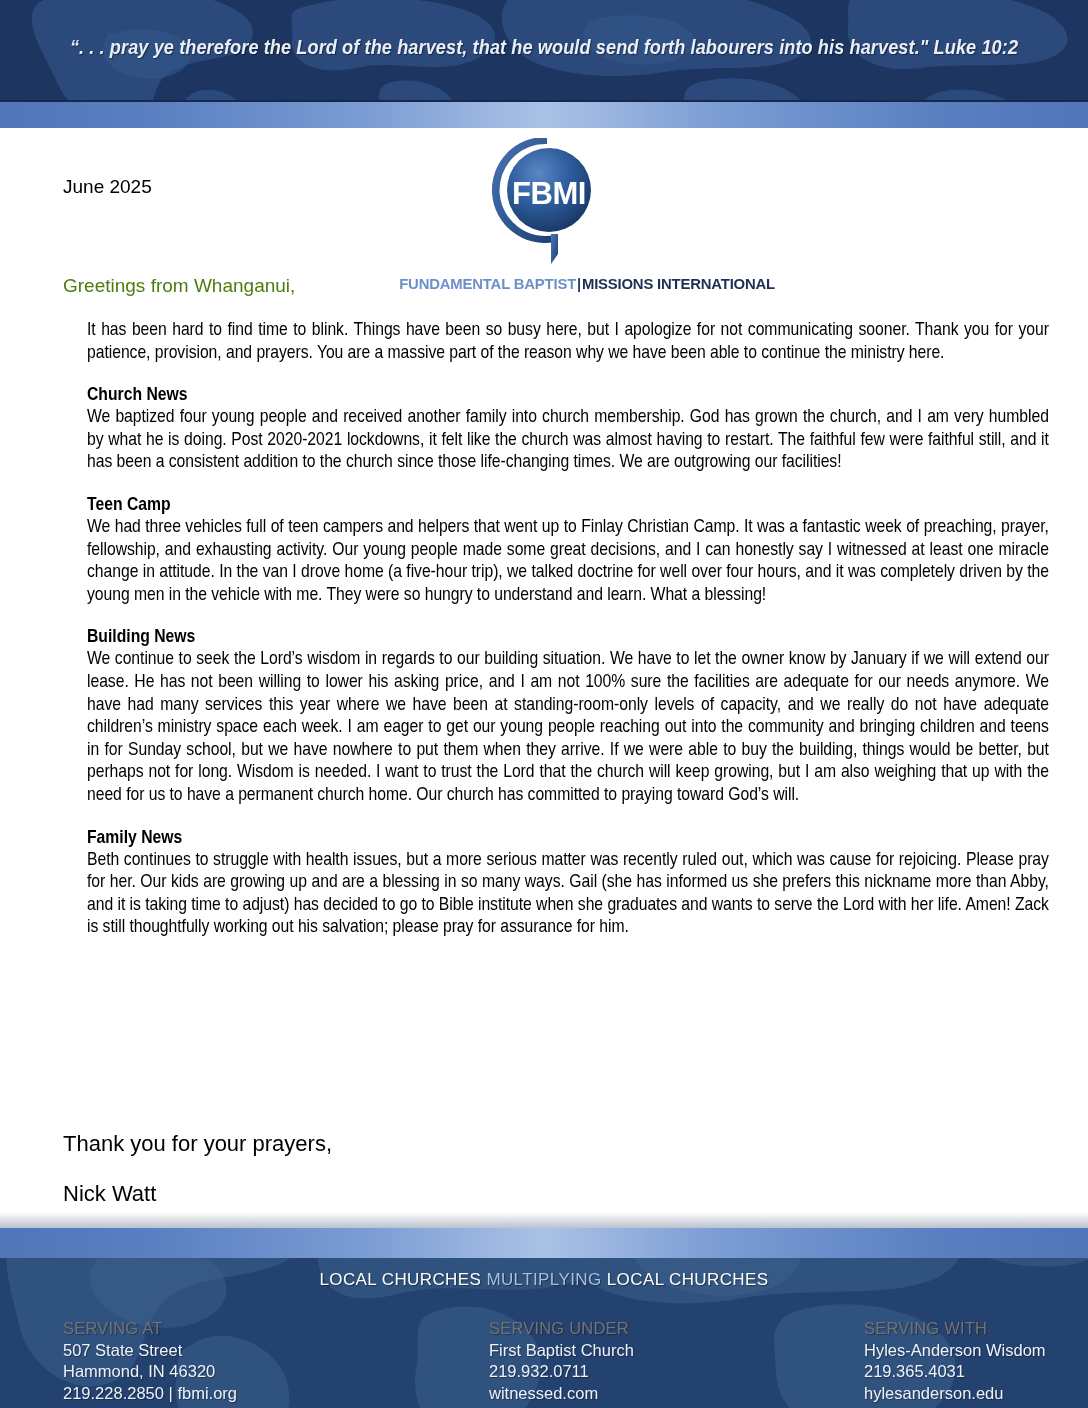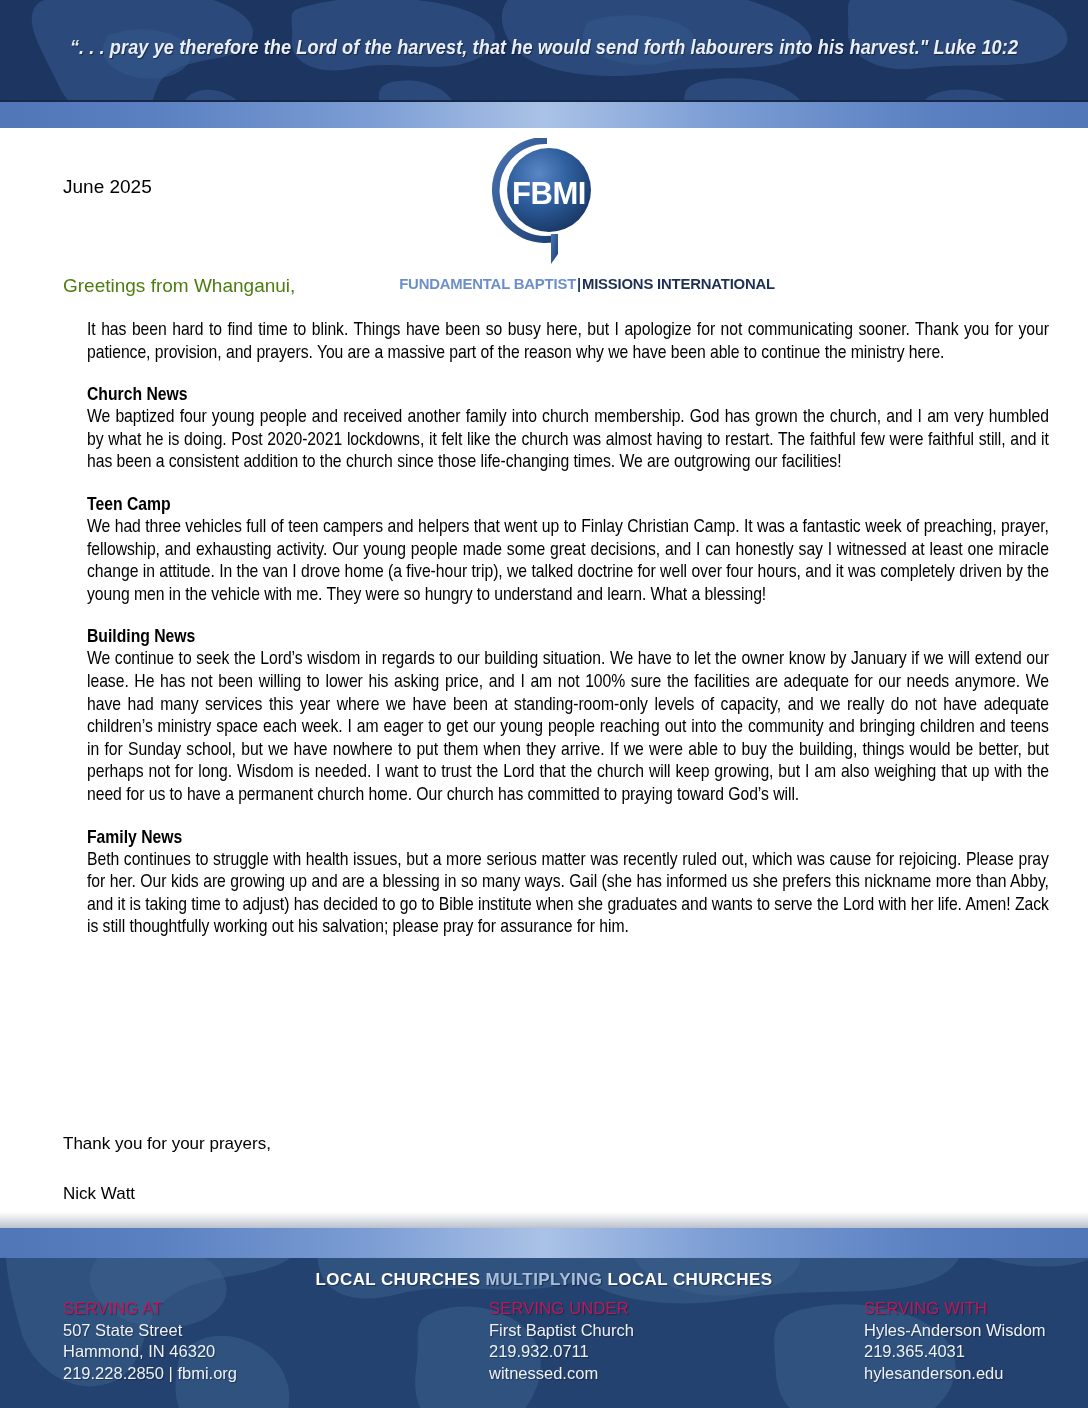--- a/index.html
+++ b/index.html
@@ -139,21 +139,21 @@
     line-height: 23px;
     font-weight: bold;
     margin: 0;
     transform: scaleX(.855);
     transform-origin: left top;
     width: 1125px;
   }
   .closing {
     position: absolute;
     left: 63px;
-    font-size: 17px;
+    font-size: 22px;
     line-height: 23px;
   }
   .closing.l1 { top: 1004px; }
   .closing.l2 { top: 1054px; }
 
   
   .footer-shadow {
     position: absolute;
     left: 0; top: 1212px;
     width: 1088px;
@@ -184,42 +184,43 @@
     width: 1088px;
     height: 300px;
   }
   .footer-tagline {
     position: absolute;
     left: 0; top: 1270px;
     width: 1088px;
     text-align: center;
     font-family: "Liberation Sans Narrow", "Liberation Sans", sans-serif;
     font-size: 17px;
-    font-weight: bold;
+    font-weight: normal;
     letter-spacing: .4px;
     text-shadow: 1px 1px 1px rgba(0,0,0,.4);
   }
   .tag-w { color: #ffffff; }
   .tag-l { color: #a8bedd; }
 
   .fcol {
     position: absolute;
     font-family: "Liberation Sans Narrow", "Liberation Sans", sans-serif;
     font-size: 16.5px;
     line-height: 21.5px;
     color: #eef2f9;
     text-shadow: 1px 1px 1px rgba(0,0,0,.35);
     white-space: nowrap;
   }
   .fcol.c1 { left: 63px; top: 1298px; }
   .fcol.c2 { left: 489px; top: 1298px; }
   .fcol.c3 { left: 864px; top: 1298px; }
   .fcol .fhead {
-    color: #be185d;
+    color: #737373;
     letter-spacing: .2px;
+    margin-top: 20px;
   }
 </style>
 </head>
 <body>
 
 <div class="header-band">
   <svg class="header-map" viewBox="0 0 1088 200" preserveAspectRatio="none">
     <rect x="0" y="0" width="1088" height="200" fill="#1d3661"></rect>
     <g fill="#2c4c7d" opacity="0.95">
       <path d="M40,30 C70,14 130,10 190,22 C235,31 262,50 250,70 C238,90 196,84 170,100 C148,114 160,140 132,150 C104,160 70,140 58,112 C46,84 18,46 40,30 Z"></path>

